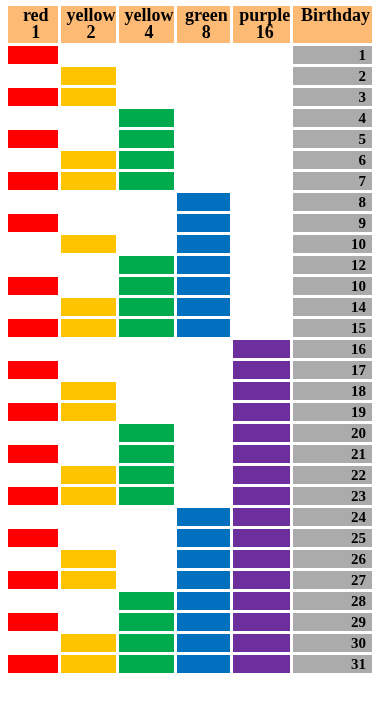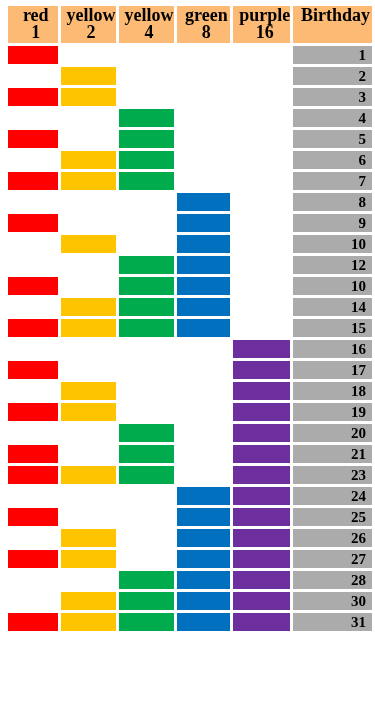--- a/index.html
+++ b/index.html
@@ -281,20 +281,28 @@
         </tr>
         <tr>
           <td class="bit-red on"></td>
           <td class="bit-yellow off"></td>
           <td class="bit-green on"></td>
           <td class="bit-blue off"></td>
           <td class="bit-purple on"></td>
           <td class="row-label">21</td>
         </tr>
         <tr>
+          <td class="bit-red off"></td>
+          <td class="bit-yellow on"></td>
+          <td class="bit-green on"></td>
+          <td class="bit-blue off"></td>
+          <td class="bit-purple on"></td>
+          <td class="row-label">22</td>
+        </tr>
+        <tr>
           <td class="bit-red on"></td>
           <td class="bit-yellow on"></td>
           <td class="bit-green on"></td>
           <td class="bit-blue off"></td>
           <td class="bit-purple on"></td>
           <td class="row-label">23</td>
         </tr>
         <tr>
           <td class="bit-red off"></td>
           <td class="bit-yellow off"></td>
@@ -327,20 +335,28 @@
           <td class="bit-purple on"></td>
           <td class="row-label">27</td>
         </tr>
         <tr>
           <td class="bit-red off"></td>
           <td class="bit-yellow off"></td>
           <td class="bit-green on"></td>
           <td class="bit-blue on"></td>
           <td class="bit-purple on"></td>
           <td class="row-label">28</td>
+        </tr>
+        <tr>
+          <td class="bit-red on"></td>
+          <td class="bit-yellow off"></td>
+          <td class="bit-green on"></td>
+          <td class="bit-blue on"></td>
+          <td class="bit-purple on"></td>
+          <td class="row-label">29</td>
         </tr>
         <tr>
           <td class="bit-red off"></td>
           <td class="bit-yellow on"></td>
           <td class="bit-green on"></td>
           <td class="bit-blue on"></td>
           <td class="bit-purple on"></td>
           <td class="row-label">30</td>
         </tr>
         <tr>

